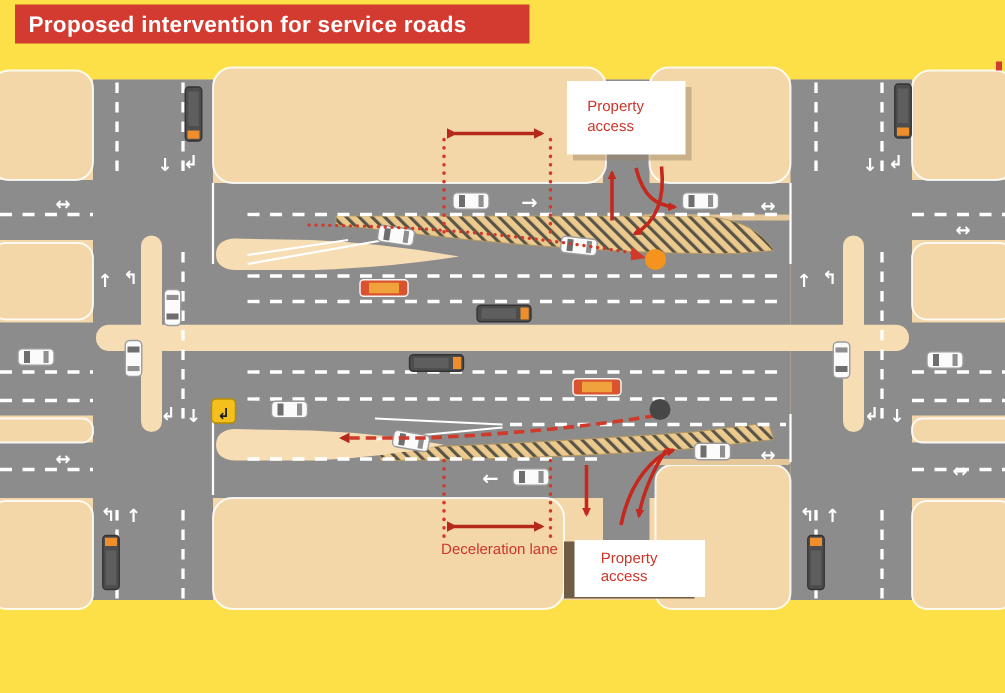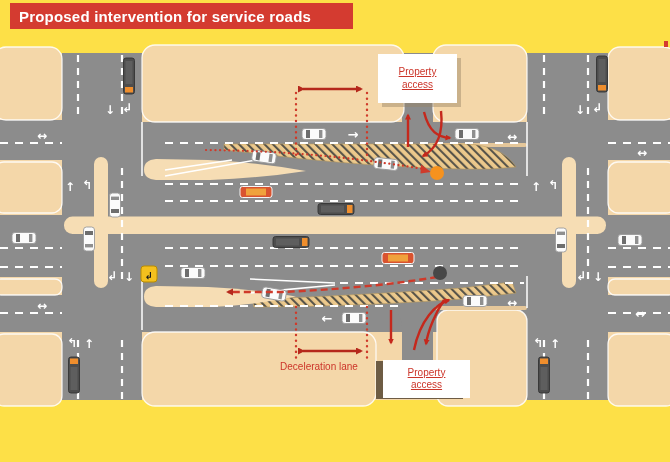--- a/index.html
+++ b/index.html
@@ -3,23 +3,23 @@
 <meta charset="utf-8">
 <style>
   html,body{margin:0;padding:0;background:#fff;}
   #page{position:relative;width:670px;height:462px;background:#fde047;overflow:hidden;
         font-family:"Liberation Sans",sans-serif;}
   #banner{position:absolute;left:10px;top:3px;width:343px;height:26px;background:#d43b30;
           display:flex;align-items:center;}
   #banner span{color:#ffffff;font-weight:bold;font-size:15px;padding-left:9px;letter-spacing:.2px;}
   .diagram-label{position:absolute;color:#cc352a;font-size:10px;text-align:center;line-height:1.15;}
   #accel-label{left:270px;top:66px;width:125px;}
-  #decel-label{left:254px;top:361px;width:130px;}
+  #decel-label{left:268px;top:361px;width:130px;}
   .prop-box{position:absolute;background:#ffffff;display:flex;align-items:center;justify-content:center;}
-  .prop-box .pa-text{width:52px;margin:0 auto;text-align:center;color:#cc352a;font-size:10px;line-height:1.25;text-decoration:underline;}
+  .prop-box .pa-text{width:52px;margin:0 auto;color:#cc352a;font-size:10px;line-height:1.25;}
   #prop-top{left:378px;top:54px;width:79px;height:49px;box-shadow:4px 4px 0 rgba(150,130,100,.45);}
   #prop-bottom{left:383px;top:360px;width:87px;height:38px;box-shadow:-7px 1px 0 #6e5c44;}
   #legend{position:absolute;left:0;top:404px;width:670px;height:48px;}
 </style>
 </head>
 <body>
 
 <div id="page">
 
   <div id="banner">

